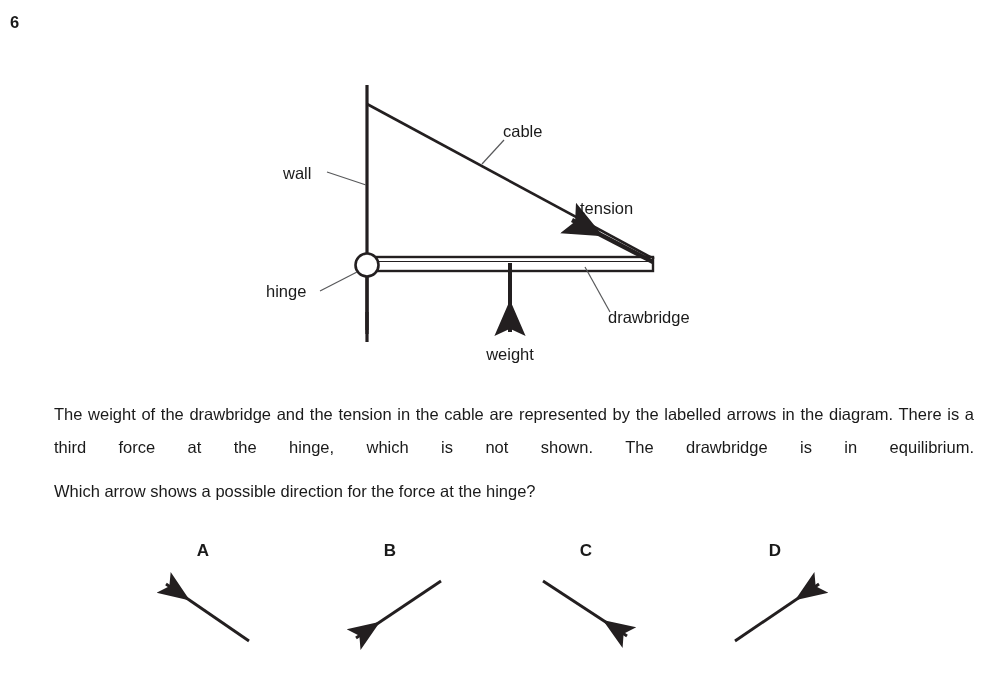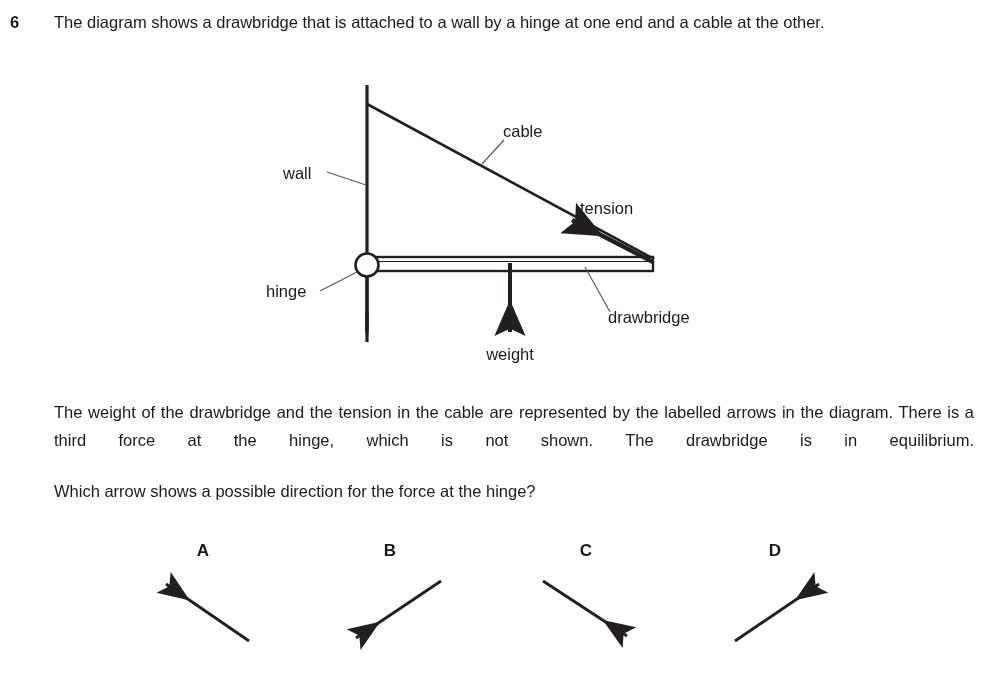--- a/index.html
+++ b/index.html
@@ -44,21 +44,21 @@
     text-align: left;
   }
 
   
   .para-justified {
     position: absolute;
     left: 54px;
     top: 398px;
     width: 920px;
     font-size: 16.5px;
-    line-height: 28px;
+    line-height: 33px;
     text-align: justify;
     text-justify: inter-word;
   }
   .para-justified::after {
     content: "";
     display: inline-block;
     width: 100%;
   }
   .para-question {
     position: absolute;
@@ -99,21 +99,20 @@
     text-anchor: middle;
   }
 </style>
 </head>
 <body>
 
 <div id="page">
 
   <div class="q-number">6</div>
 
-  <div class="q-stem">The diagram shows a drawbridge that is attached to a wall by a hinge at one end and a cable at the other.</div>
 
   <svg id="diagram" viewBox="0 0 1004 320">
 
     <defs>
       <marker id="arrowThick" markerWidth="9" markerHeight="9" refX="8" refY="4.5" orient="auto" markerUnits="strokeWidth">
         <path d="M0,4.5 L9,0.6 L7.2,4.5 L9,8.4 Z" fill="#231f20"></path>
       </marker>
       <marker id="arrowThin" markerWidth="10" markerHeight="10" refX="9" refY="5" orient="auto" markerUnits="strokeWidth">
         <path d="M0,5 L10,1 L8,5 L10,9 Z" fill="#231f20"></path>
       </marker>

